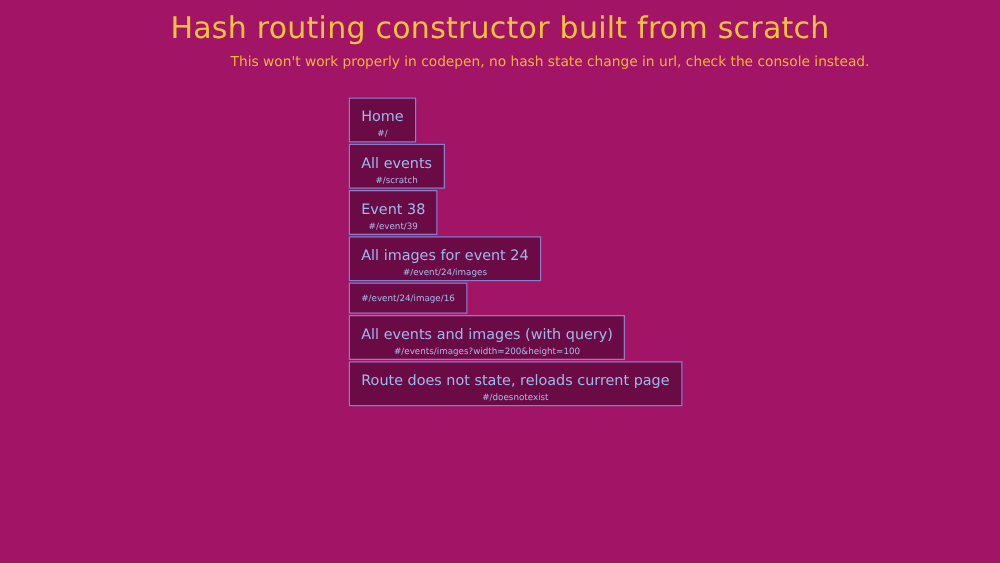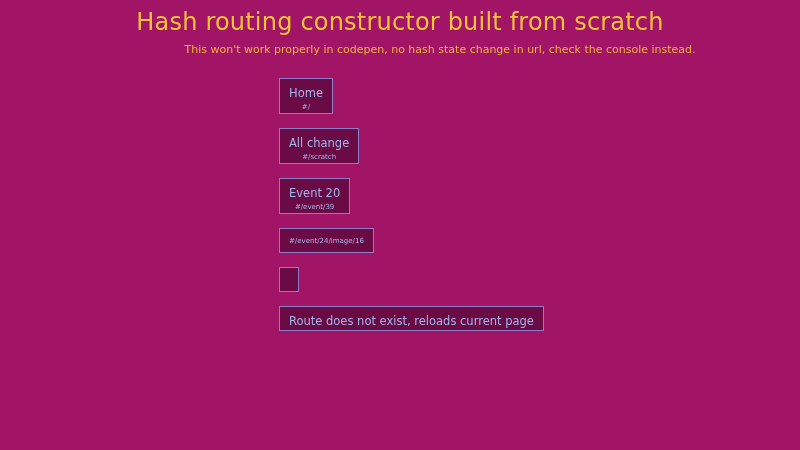--- a/index.html
+++ b/index.html
@@ -44,21 +44,21 @@
     left: 279px;
     top: 78px;
     margin: 0;
     padding: 0;
     list-style: none;
   }
   .route {
     display: table;
     box-sizing: border-box;
     height: 25px;
-    margin-bottom: 14px;
+    margin-bottom: 1px;
     padding: 6px 9px 0 9px;
     background: #6a0b45;
     border: 1.5px solid #8e7cc8;
     text-decoration: none;
     cursor: pointer;
   }
   .route-label {
     display: block;
     text-align: center;
     color: #9fb8ea;
@@ -84,38 +84,47 @@
 
   <ul class="routes">
     <li>
         <a class="route" href="#/">
       <span class="route-label">Home</span>
       <span class="route-hash">#/</span>
     </a>
       </li>
     <li>
         <a class="route" href="#/events">
-      <span class="route-label">All change</span>
+      <span class="route-label">All events</span>
       <span class="route-hash">#/scratch</span>
     </a>
       </li>
     <li>
         <a class="route" href="#/event/24">
-      <span class="route-label">Event 20</span>
+      <span class="route-label">Event 38</span>
       <span class="route-hash">#/event/39</span>
+    </a>
+      </li>
+    <li>
+        <a class="route" href="#/event/24/images">
+      <span class="route-label">All images for event 24</span>
+      <span class="route-hash">#/event/24/images</span>
     </a>
       </li>
     <li>
         <a class="route" href="#/event/24/image/12">
       <span class="route-hash">#/event/24/image/16</span>
     </a>
       </li>
     <li>
         <a class="route" href="#/events/images?width=200&amp;height=100">
+      <span class="route-label">All events and images (with query)</span>
+      <span class="route-hash">#/events/images?width=200&amp;height=100</span>
     </a>
       </li>
     <li>
         <a class="route" href="#/doesnotexist">
-      <span class="route-label">Route does not exist, reloads current page</span>
+      <span class="route-label">Route does not state, reloads current page</span>
+      <span class="route-hash">#/doesnotexist</span>
     </a>
       </li>
   </ul>
 </div>
 
 </body></html>

